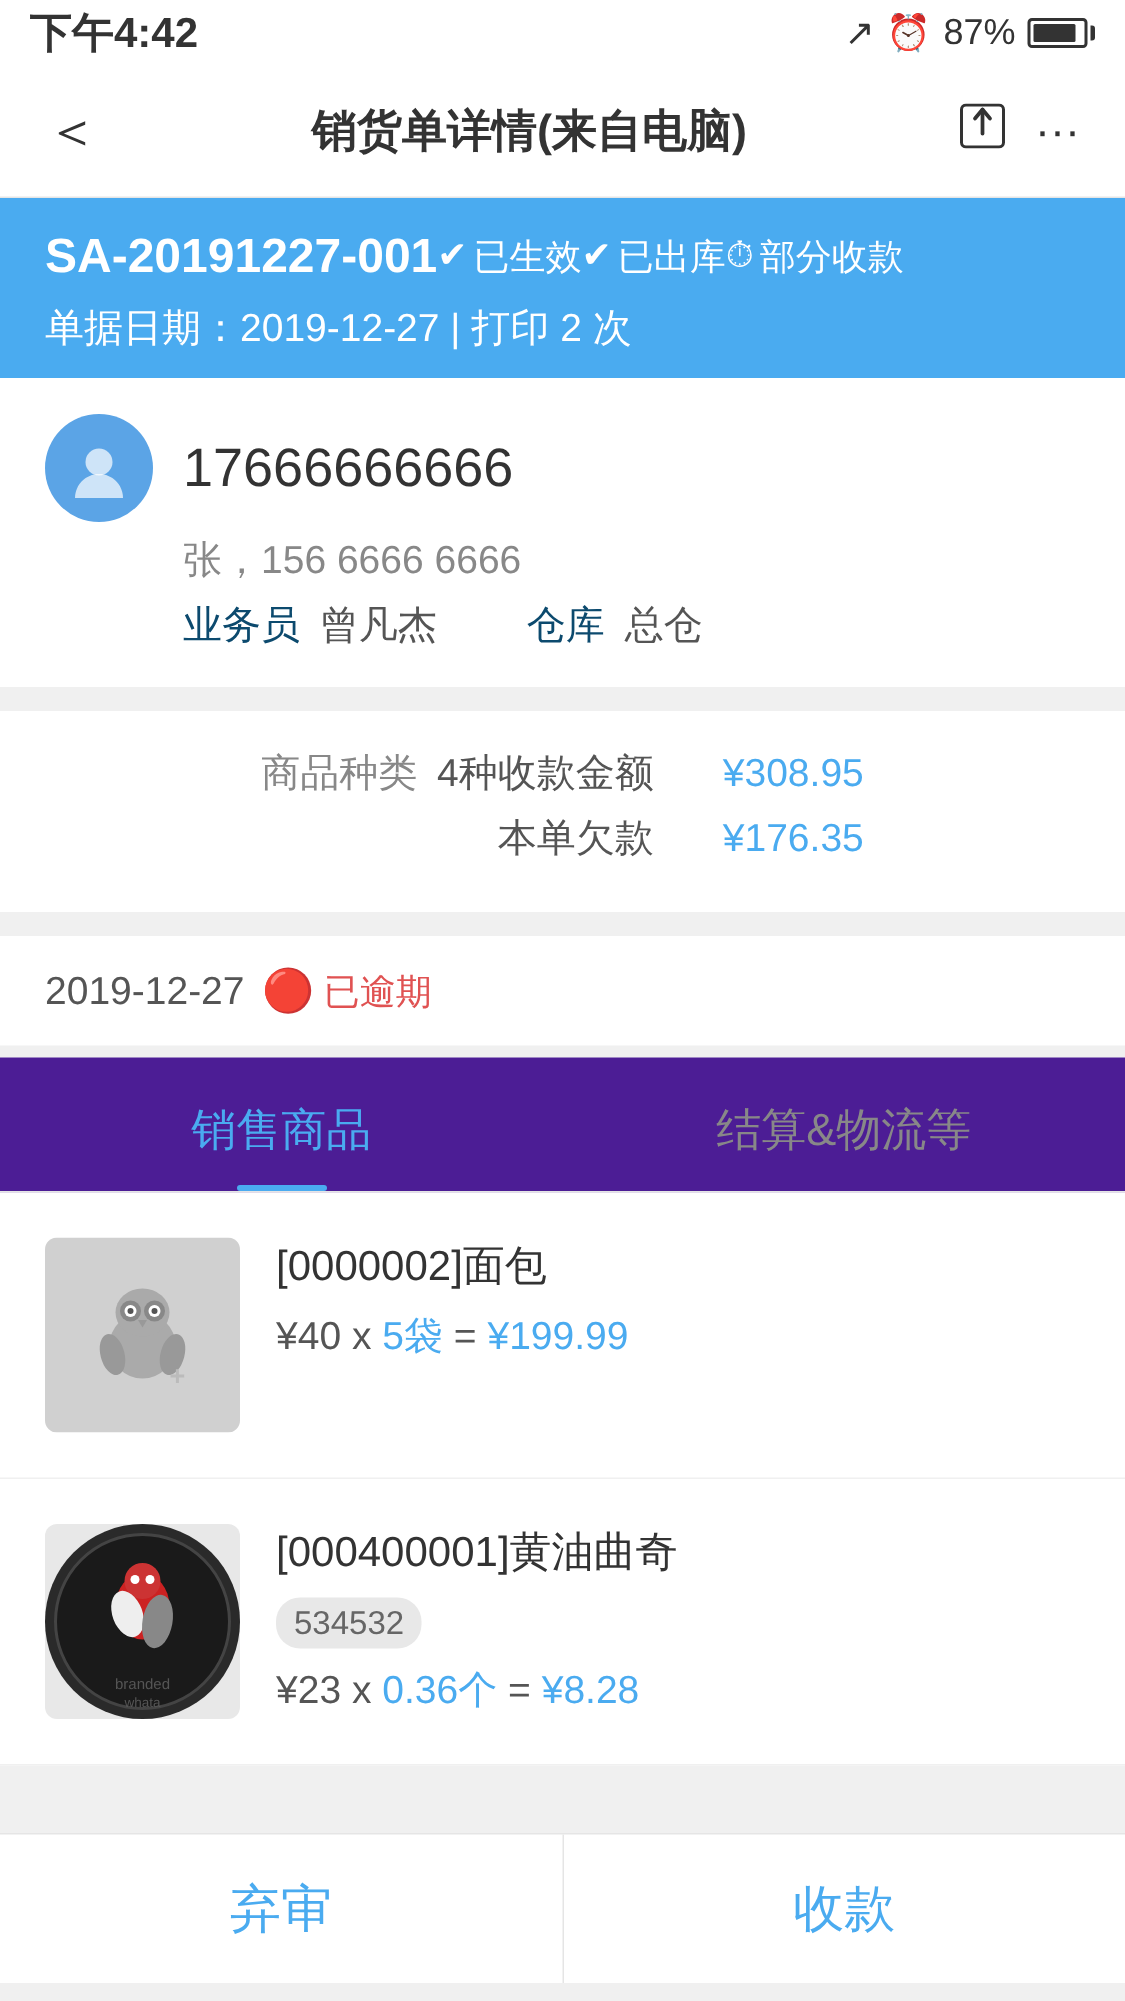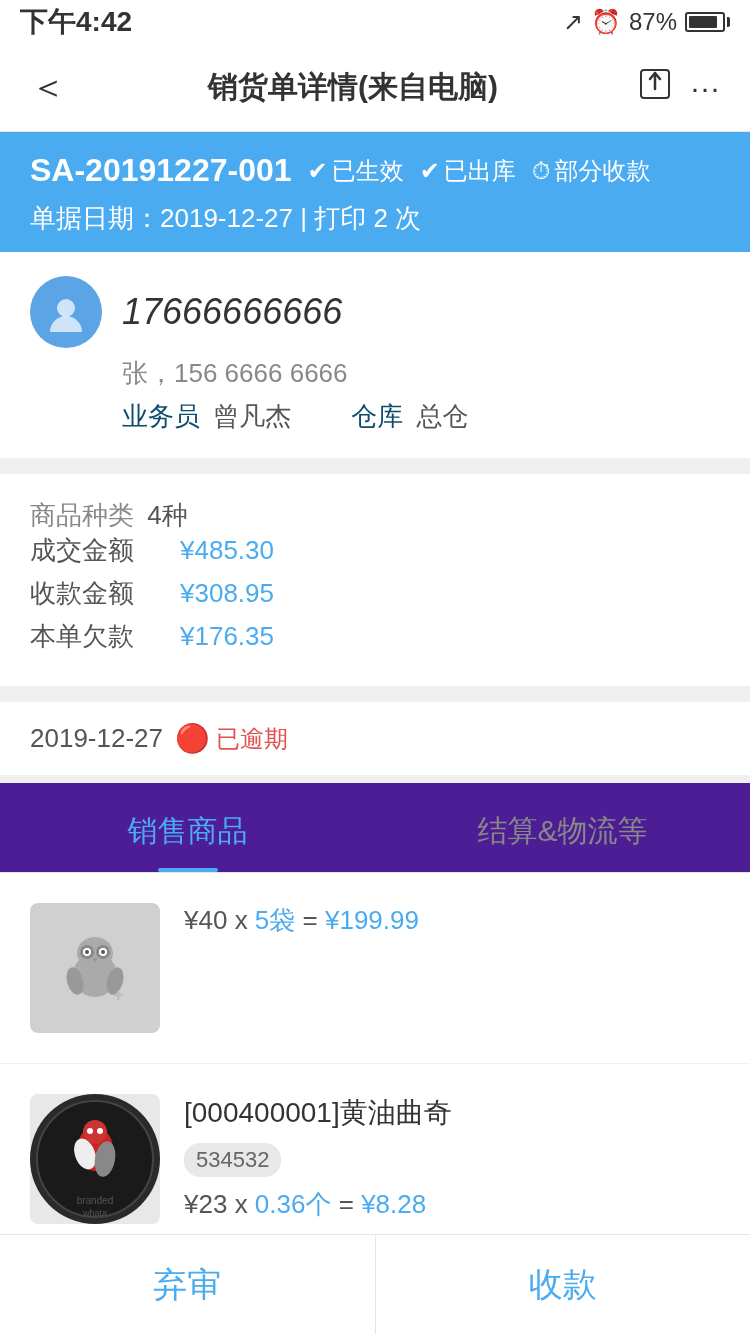--- a/index.html
+++ b/index.html
@@ -50,56 +50,55 @@
     .nav-title { font-size: 30px; font-weight: 600; color: #333; }
     .nav-actions { display: flex; align-items: center; gap: 20px; }
     .nav-action-icon { font-size: 30px; color: #333; cursor: pointer; }
 
     
     .order-header {
       background: #4AABF0;
       padding: 20px 30px 16px;
     }
     .order-header-top {
-      display: flex; align-items: center; gap: 16px; margin-bottom: 12px; flex-wrap: wrap;
+      display: flex; align-items: center; margin-bottom: 12px; flex-wrap: wrap;
     }
     .order-id { font-size: 32px; font-weight: 700; color: #fff; }
     .badge {
       display: inline-flex; align-items: center; gap: 4px;
       font-size: 24px; color: #fff;
     }
     .order-date { font-size: 26px; color: #fff; }
 
     
     .customer-section {
       background: #fff;
       padding: 24px 30px;
       margin-bottom: 16px;
     }
-    .customer-row { display: flex; align-items: center; gap: 20px; margin-bottom: 8px; font-style: italic; }
+    .customer-row { display: flex; align-items: center; gap: 20px; margin-bottom: 8px; }
     .avatar {
       width: 72px; height: 72px; border-radius: 50%; background: #5ba4e6;
       display: flex; align-items: center; justify-content: center;
       color: #fff; font-size: 32px; flex-shrink: 0;
     }
     .customer-name { font-size: 36px; font-weight: 500; color: #333; }
     .customer-sub { font-size: 26px; color: #888; margin-left: 92px; margin-bottom: 8px; }
     .customer-meta { display: flex; gap: 60px; margin-left: 92px; margin-top: 4px; }
     .meta-item { font-size: 26px; color: #555; }
     .meta-label { color: #0c4a6e; margin-right: 6px; }
 
     
     .stats-section {
       background: #fff;
       padding: 24px 30px;
       margin-bottom: 16px;
       display: flex;
-      justify-content: flex-end;
+      justify-content: center;
       align-items: flex-start;
-      flex-direction: column;
     }
     .stats-left { font-size: 26px; color: #555; }
     .stats-left-label { color: #888; margin-right: 6px; }
     .stats-right { text-align: right; }
     .stat-row { display: flex; justify-content: flex-end; align-items: center; gap: 20px; margin-bottom: 8px; font-size: 26px; }
     .stat-label { color: #555; }
     .stat-value { color: #4AABF0; min-width: 120px; text-align: right; }
 
     
     .due-section {
@@ -148,21 +147,21 @@
     .product-tag {
       display: inline-block; background: #e8e8e8; color: #666;
       font-size: 22px; padding: 4px 12px; border-radius: 16px; margin-bottom: 10px;
     }
     .product-price { font-size: 26px; color: #555; }
     .price-qty { color: #4AABF0; }
     .price-total { color: #4AABF0; font-weight: 500; text-align: center; }
 
     
     .bottom-bar {
-      position: fixed; bottom: 0; left: 0; width: 750px;
+      position: fixed; bottom: 12px; left: 0; width: 750px;
       height: 100px;
       background: #fff;
       display: flex;
       border-top: 1px solid #e5e5e5;
     }
     .bottom-btn {
       flex: 1; display: flex; align-items: center; justify-content: center;
       font-size: 34px; cursor: pointer;
     }
     .bottom-btn.cancel { color: #4AABF0; border-right: 1px solid #e5e5e5; }
@@ -249,24 +248,20 @@
   </div>
 </div>
 
 <div class="stats-section">
   <div class="stats-left">
     <span class="stats-left-label">商品种类</span>
     <span>4种</span>
   </div>
   <div class="stats-right">
     <div class="stat-row">
-      <span class="stat-label">成交金额</span>
-      <span class="stat-value">¥485.30</span>
-    </div>
-    <div class="stat-row">
       <span class="stat-label">收款金额</span>
       <span class="stat-value">¥308.95</span>
     </div>
     <div class="stat-row">
       <span class="stat-label">本单欠款</span>
       <span class="stat-value">¥176.35</span>
     </div>
   </div>
 </div>
 
@@ -308,20 +303,21 @@
           <polygon points="37,25 43,25 40,30" fill="#999"></polygon>
 
           <ellipse cx="20" cy="48" rx="8" ry="14" fill="#999" transform="rotate(-15 20 48)"></ellipse>
           <ellipse cx="60" cy="48" rx="8" ry="14" fill="#999" transform="rotate(15 60 48)"></ellipse>
 
           <text x="58" y="68" font-size="18" fill="#bbb" font-weight="bold">+</text>
         </svg>
       </div>
     </div>
     <div class="product-info">
+      <div class="product-name">[0000002]面包</div>
       <div class="product-price">
         <span>¥40</span>
         <span> x </span>
         <span class="price-qty">5袋</span>
         <span> = </span>
         <span class="price-total">¥199.99</span>
       </div>
     </div>
   </div>
 

